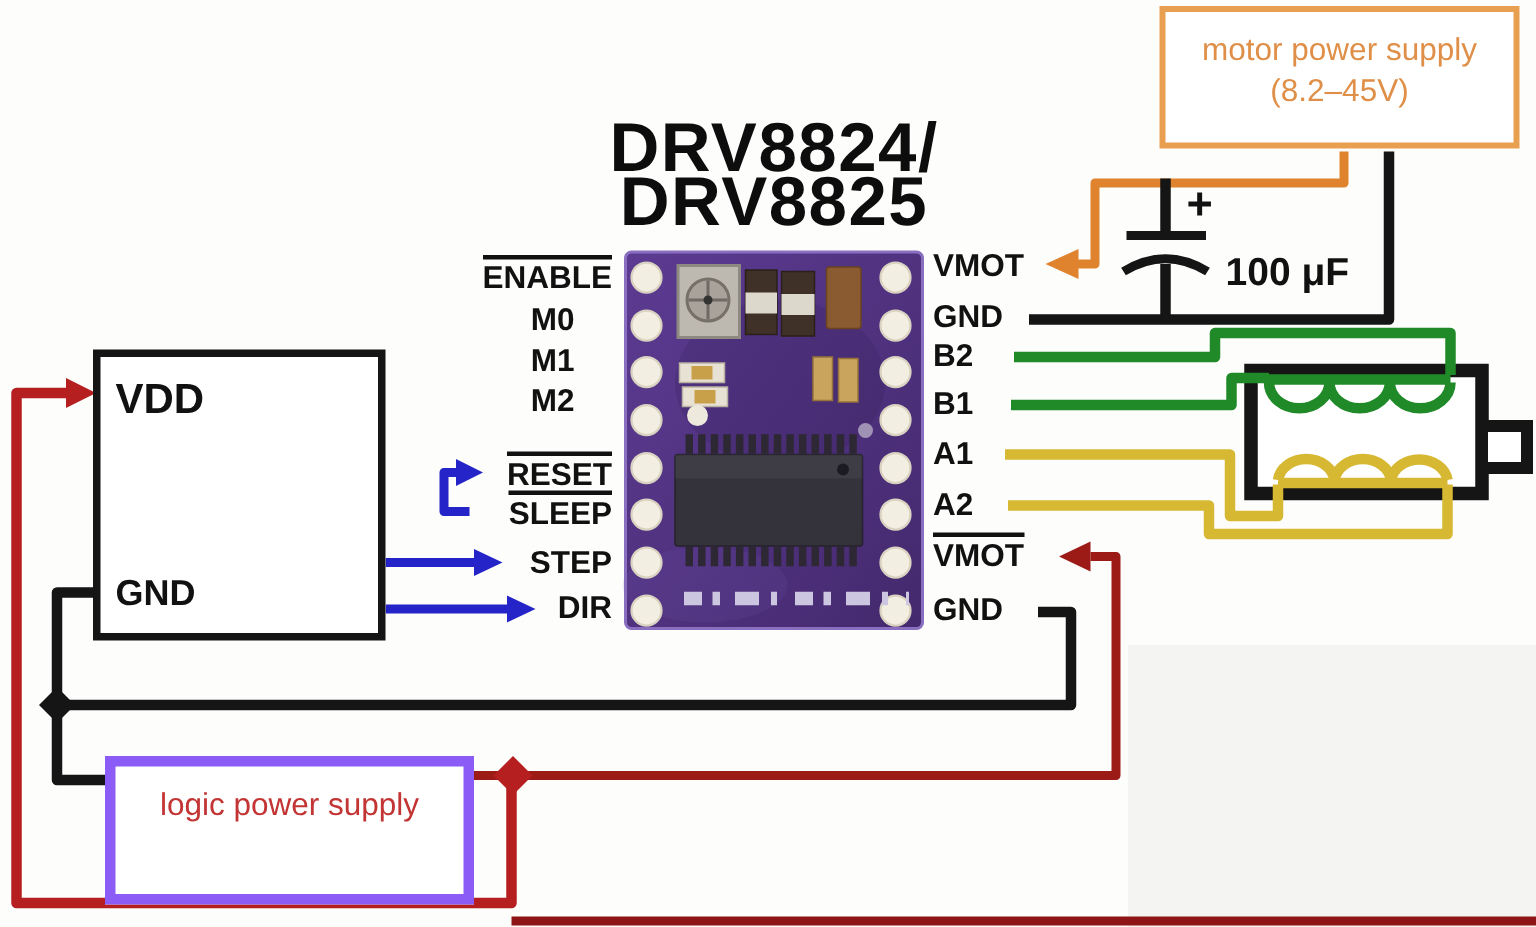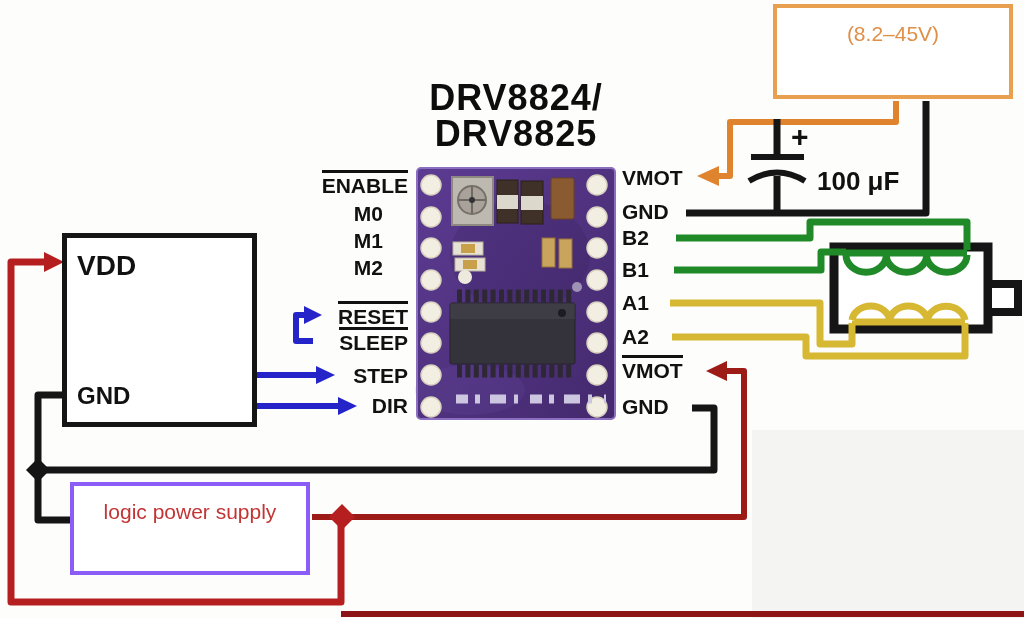--- a/index.html
+++ b/index.html
@@ -9,23 +9,23 @@
   .pin{position:absolute;font-weight:bold;font-size:21px;line-height:26px;color:#111;white-space:nowrap}
   .pin.l{text-align:left}
   .ov{border-top:3px solid #111;padding-top:0}
   .box{position:absolute;background:#fff;box-sizing:content-box}
   .mcu{left:62px;top:233px;width:185px;height:184px;border:5px solid #151515}
   .mcu .vdd{position:absolute;left:10px;top:12px;font-weight:bold;font-size:28px}
   .mcu .name{position:absolute;left:0;right:0;top:82px;text-align:center;font-size:23px;color:#1c1c1c}
   .mcu .gnd{position:absolute;left:10px;top:144px;font-weight:bold;font-size:24px}
   .supply{text-align:center;font-size:21px;line-height:27px}
   .motor-supply{left:773px;top:4px;width:232px;height:75px;border:4px solid #e8a050;color:#df8f47;padding-top:12px}
-  .logic-supply{left:70px;top:482px;width:232px;height:73px;border:4px solid #8b5cf6;color:#c33434;padding-top:12px}
+  .logic-supply{left:70px;top:504px;width:232px;height:73px;border:7px solid #8b5cf6;color:#c33434;padding-top:12px}
   .title{position:absolute;left:366px;top:80px;width:300px;text-align:center;font-weight:bold;
-         font-size:36px;line-height:36px;color:#0d0d0d;letter-spacing:1px}
+         font-size:46px;line-height:36px;color:#0d0d0d;letter-spacing:1px}
   .capval{position:absolute;left:817px;top:166px;font-weight:bold;font-size:26px}
   .capplus{position:absolute;left:791px;top:120px;font-weight:bold;font-size:30px}
 </style>
 </head>
 <body>
 
 <div class="canvas">
 
   <svg class="layer" width="1024" height="618" viewBox="0 0 1024 618">
     <defs>
@@ -150,20 +150,21 @@
     <div>DRV8824/</div>
     <div>DRV8825</div>
   </div>
 
   <div class="box mcu">
     <span class="vdd">VDD</span>
     <span class="gnd">GND</span>
   </div>
 
   <div class="box supply motor-supply">
+    <div>motor power supply</div>
     <div>(8.2–45V)</div>
   </div>
 
   <div class="box supply logic-supply">
     <div>logic power supply</div>
   </div>
 
   <span class="capplus">+</span>
   <span class="capval">100 μF</span>
 

